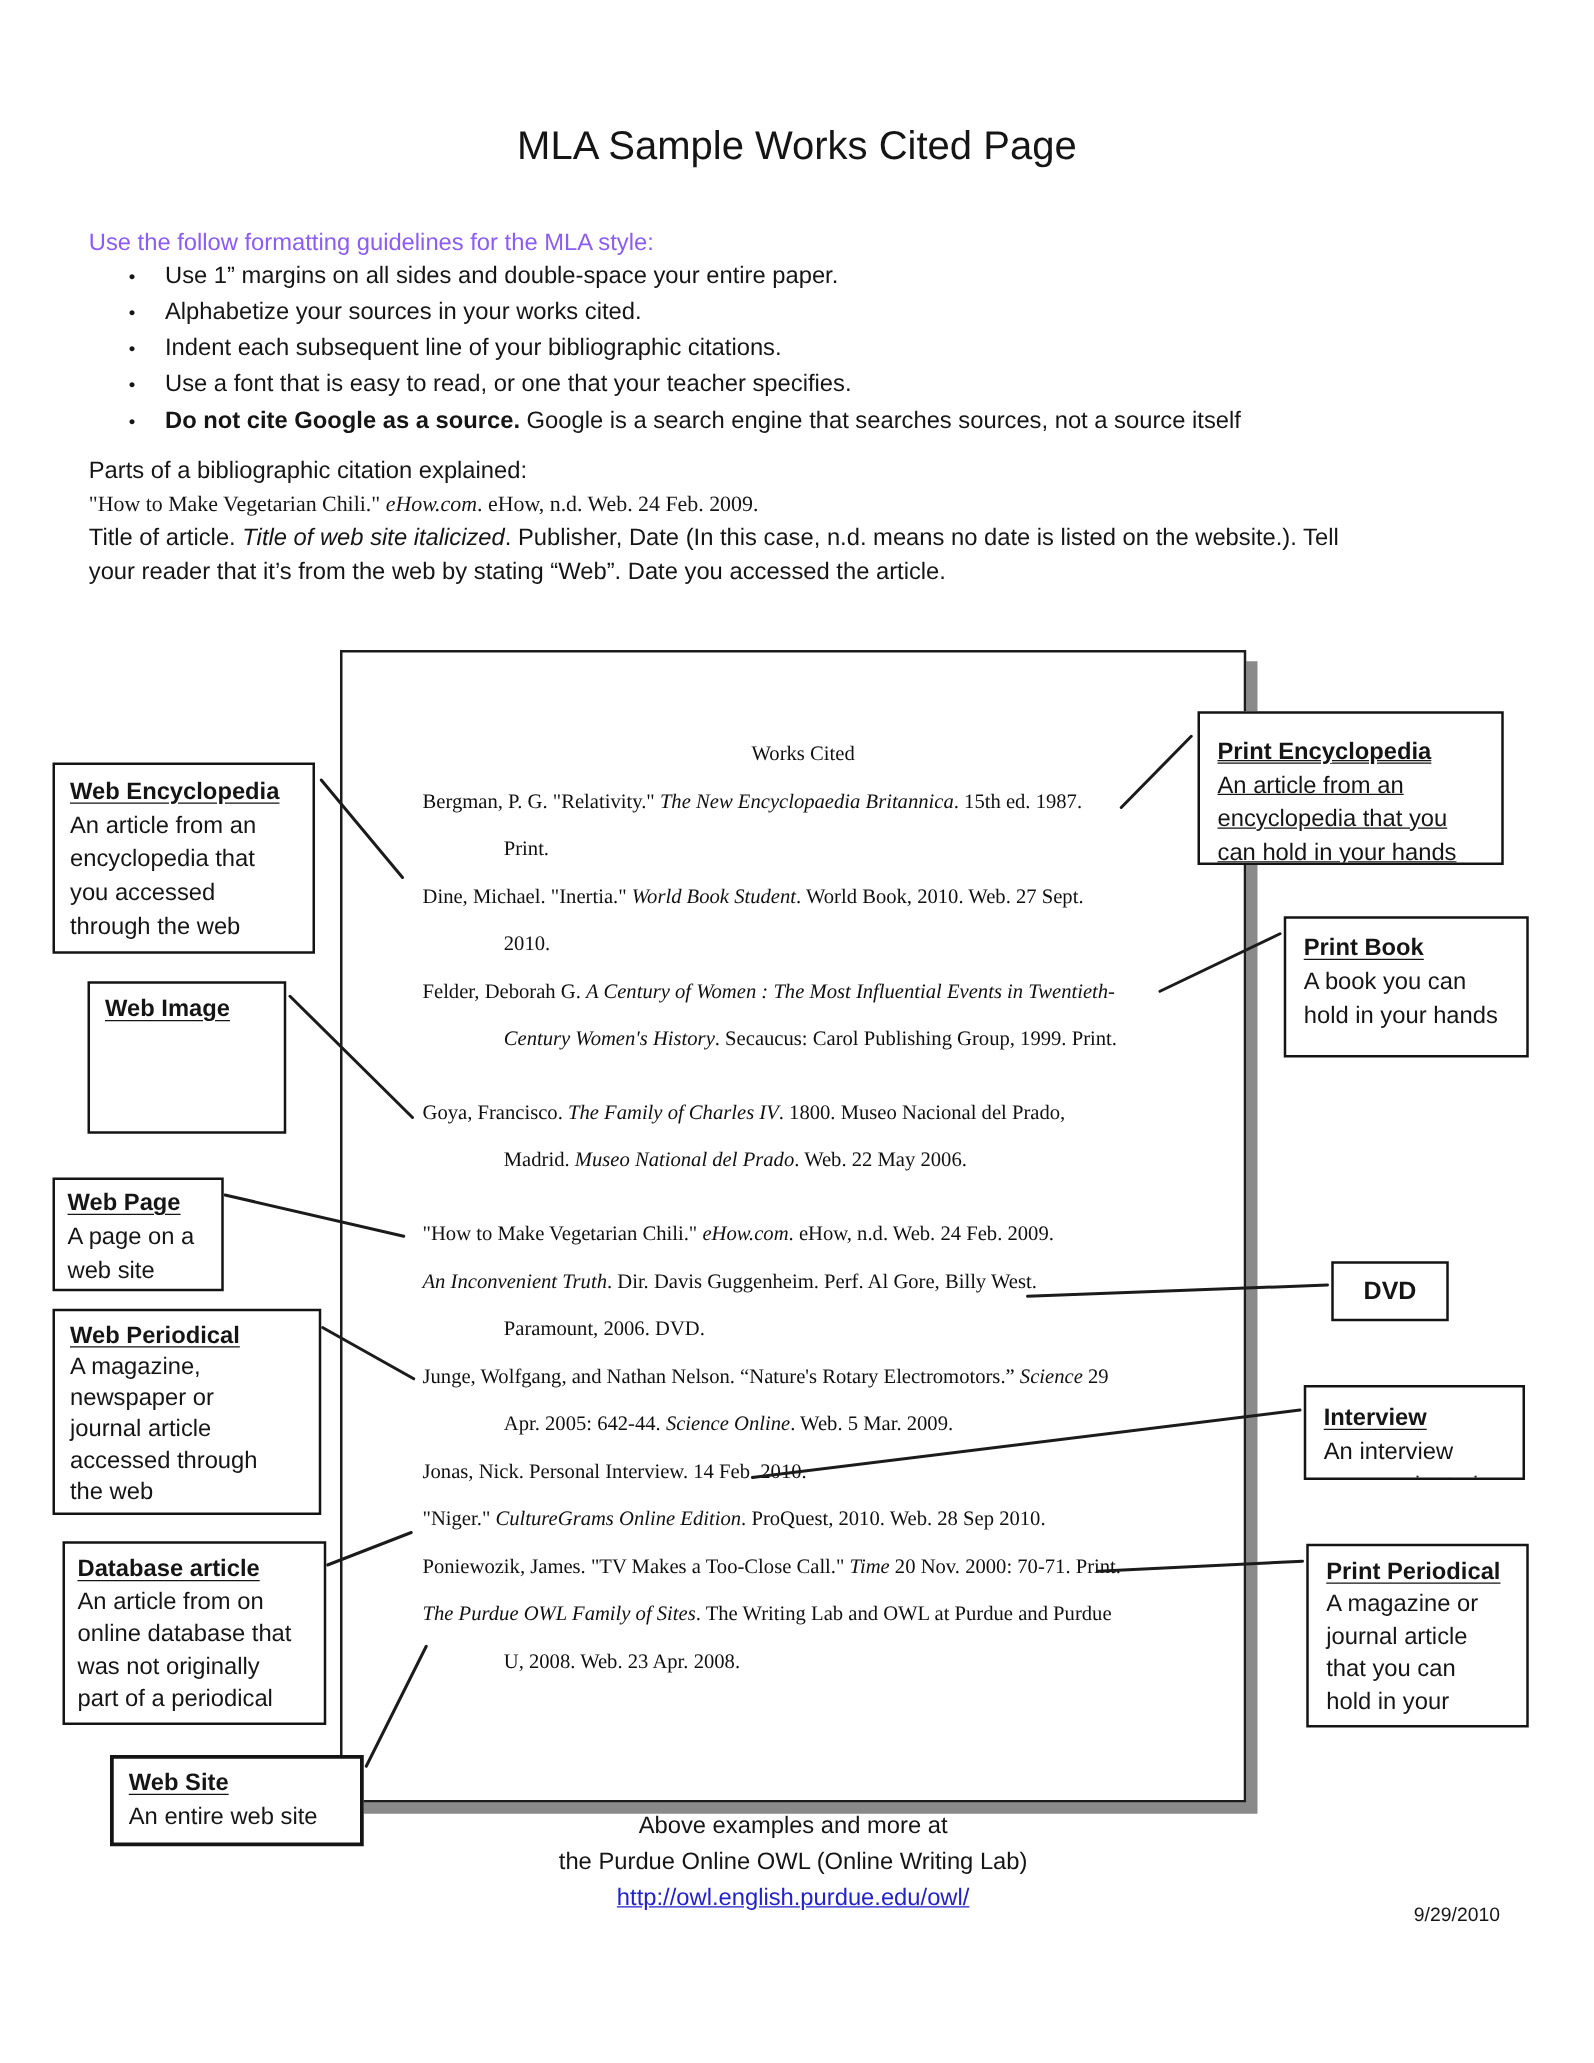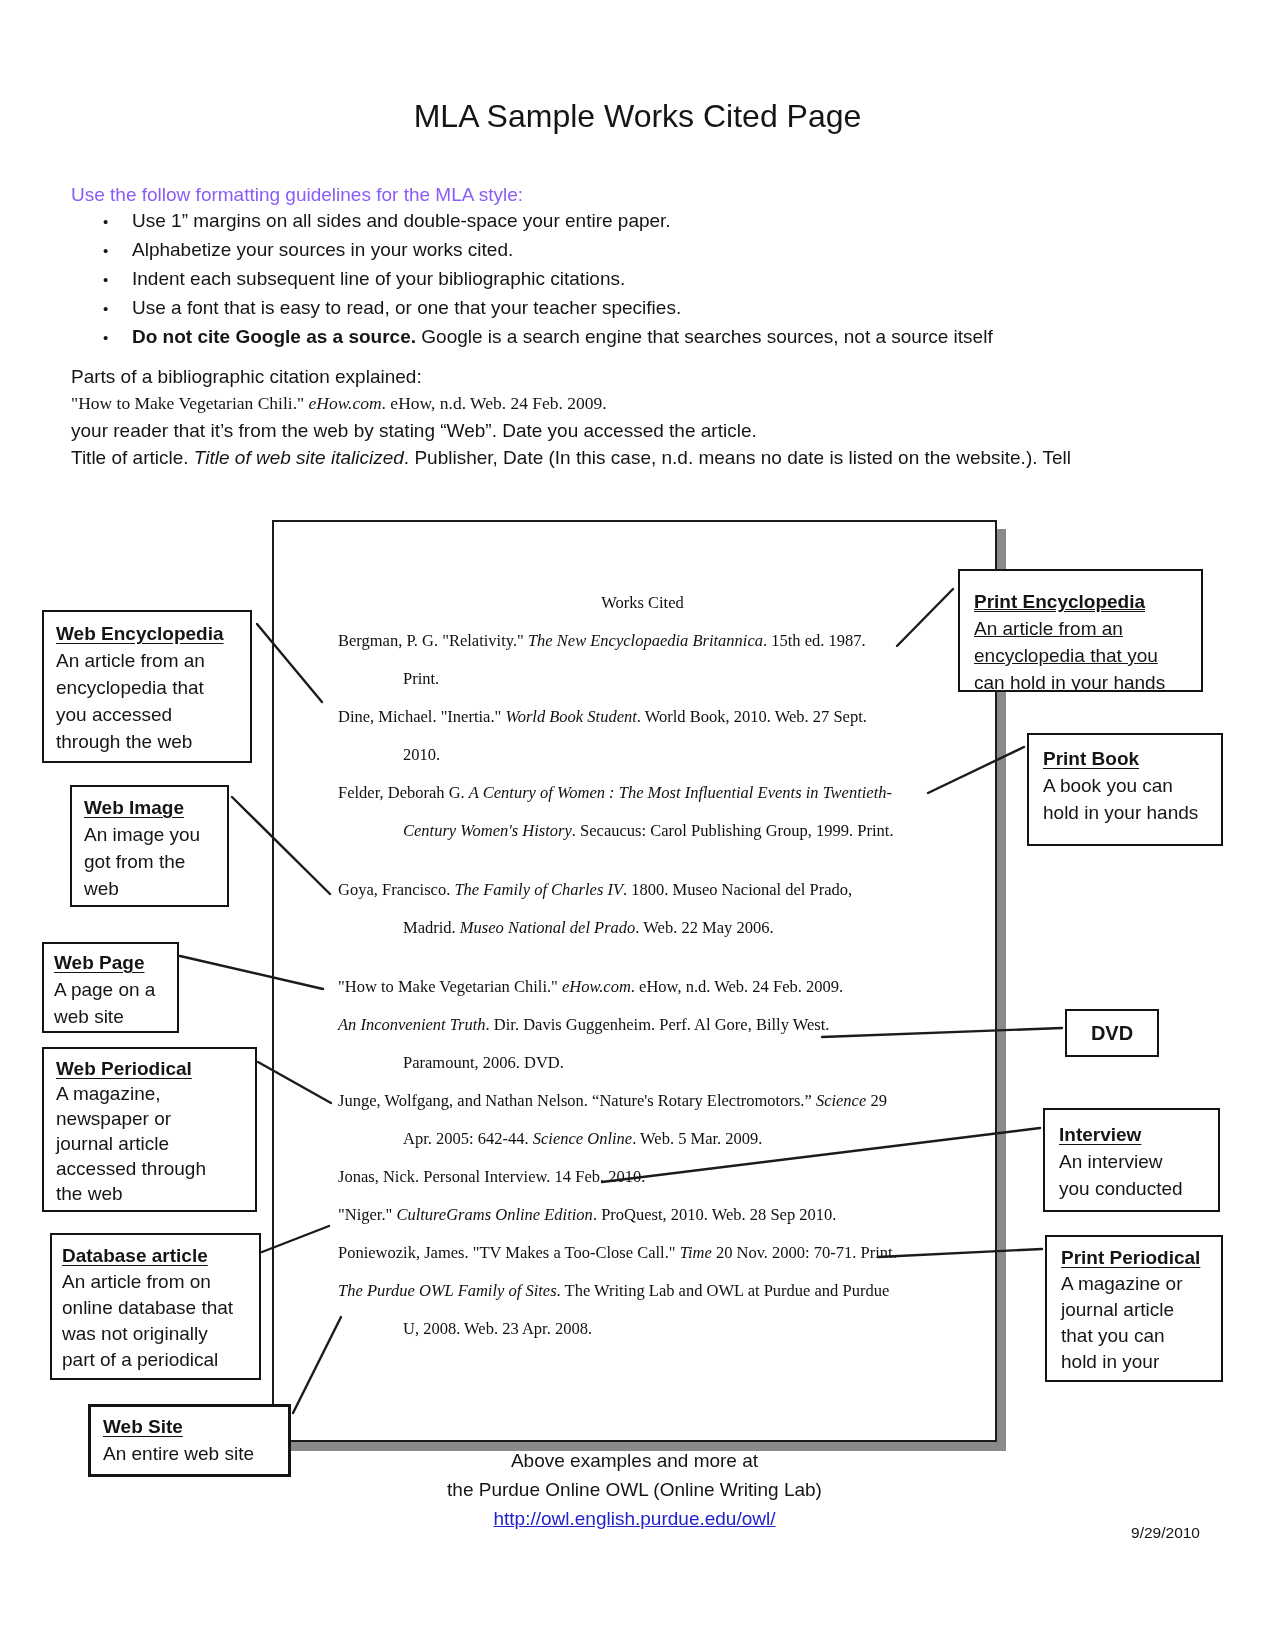--- a/index.html
+++ b/index.html
@@ -36,21 +36,21 @@
   .co-web-encyclopedia{left:42px;top:610px;width:210px;height:153px;padding:8px 12px;line-height:27px;}
   .co-web-image{left:70px;top:785px;width:159px;height:122px;padding:7px 12px;line-height:27px;}
   .co-web-page{left:42px;top:942px;width:137px;height:91px;padding:5px 10px;line-height:27px;}
   .co-web-periodical{left:42px;top:1047px;width:215px;height:165px;padding:7px 12px;line-height:25px;}
   .co-database-article{left:50px;top:1233px;width:211px;height:147px;padding:8px 10px;line-height:26px;}
   .co-web-site{left:88px;top:1404px;width:203px;height:73px;padding:6px 12px;line-height:27px;border-width:3px;}
   .co-print-encyclopedia{left:958px;top:569px;width:245px;height:123px;padding:17px 14px;line-height:27px;text-decoration:underline;}
   .co-print-book{left:1027px;top:733px;width:196px;height:113px;padding:10px 14px;line-height:27px;}
   .co-dvd{left:1065px;top:1009px;width:94px;height:48px;padding:8px 0;line-height:28px;text-align:center;}
   .co-dvd .co-title{text-decoration:none;font-size:20px;}
-  .co-interview{left:1043px;top:1108px;width:177px;height:104px;padding:11px 14px;line-height:27px;}
+  .co-interview{left:1043px;top:1108px;width:177px;height:76px;padding:11px 14px;line-height:27px;}
   .co-print-periodical{left:1045px;top:1235px;width:178px;height:147px;padding:8px 14px;line-height:26px;}
   
   .footer{position:absolute;left:272px;top:1446px;width:725px;text-align:center;
           font-size:19px;line-height:29px;color:#151515;}
   .footer a{color:#2222cc;text-decoration:underline;}
   .page-date{position:absolute;left:1050px;top:1524px;width:150px;text-align:right;
              font-size:15.5px;color:#151515;}
 </style>
 </head>
 <body>
@@ -65,22 +65,22 @@
     <li><span class="dot">•</span><span class="b-strong"></span><span>Use 1” margins on all sides and double-space your entire paper.</span></li>
     <li><span class="dot">•</span><span class="b-strong"></span><span>Alphabetize your sources in your works cited.</span></li>
     <li><span class="dot">•</span><span class="b-strong"></span><span>Indent each subsequent line of your bibliographic citations.</span></li>
     <li><span class="dot">•</span><span class="b-strong"></span><span>Use a font that is easy to read, or one that your teacher specifies.</span></li>
     <li><span class="dot">•</span><span class="b-strong">Do not cite Google as a source.</span><span> Google is a search engine that searches sources, not a source itself</span></li>
   </ul>
 
   <div class="parts">
     <div class="pline">Parts of a bibliographic citation explained:</div>
     <div class="pline serif"><span>"How to Make Vegetarian Chili." </span><em>eHow.com</em><span>. eHow, n.d. Web. 24 Feb. 2009.</span></div>
+    <div class="pline"><span>Title of article. </span><em>Title of web site italicized</em><span>. Publisher, Date (In this case, n.d. means no date is listed on the website.). Tell</span></div>
     <div class="pline"><span>your reader that it’s from the web by stating “Web”. Date you accessed the article.</span></div>
-    <div class="pline"><span>Title of article. </span><em>Title of web site italicized</em><span>. Publisher, Date (In this case, n.d. means no date is listed on the website.). Tell</span></div>
   </div>
 
   <div class="works-box">
     <div class="wc">
       <div class="cit-line center">Works Cited</div>
       <div id="citations">
           <div class="cit-line"><span>Bergman, P. G. "Relativity." </span><em>The New Encyclopaedia Britannica</em><span>. 15th ed. 1987.</span></div>
           <div class="cit-line indent"><span>Print.</span></div>
           <div class="cit-line"><span>Dine, Michael. "Inertia." </span><em>World Book Student</em><span>. World Book, 2010. Web. 27 Sept.</span></div>
           <div class="cit-line indent"><span>2010.</span></div>
@@ -120,23 +120,20 @@
 
   <div class="co co-web-encyclopedia">
     <div class="co-title">Web Encyclopedia</div>
     <div class="co-desc">An article from an
 encyclopedia that
 you accessed
 through the web</div>
   </div>
   <div class="co co-web-image">
     <div class="co-title">Web Image</div>
-    <div class="co-desc">An image you
-got from the
-web</div>
   </div>
   <div class="co co-web-page">
     <div class="co-title">Web Page</div>
     <div class="co-desc">A page on a
 web site</div>
   </div>
   <div class="co co-web-periodical">
     <div class="co-title">Web Periodical</div>
     <div class="co-desc">A magazine,
 newspaper or

